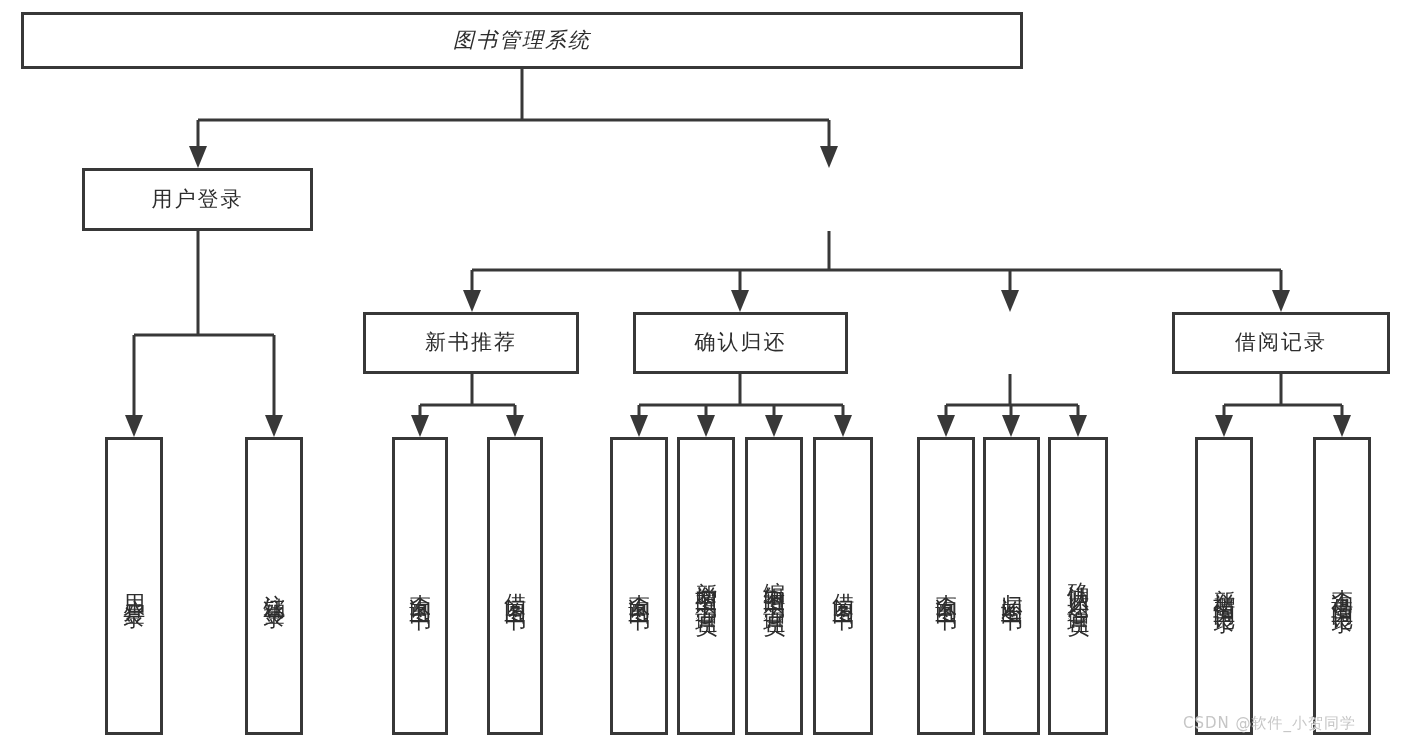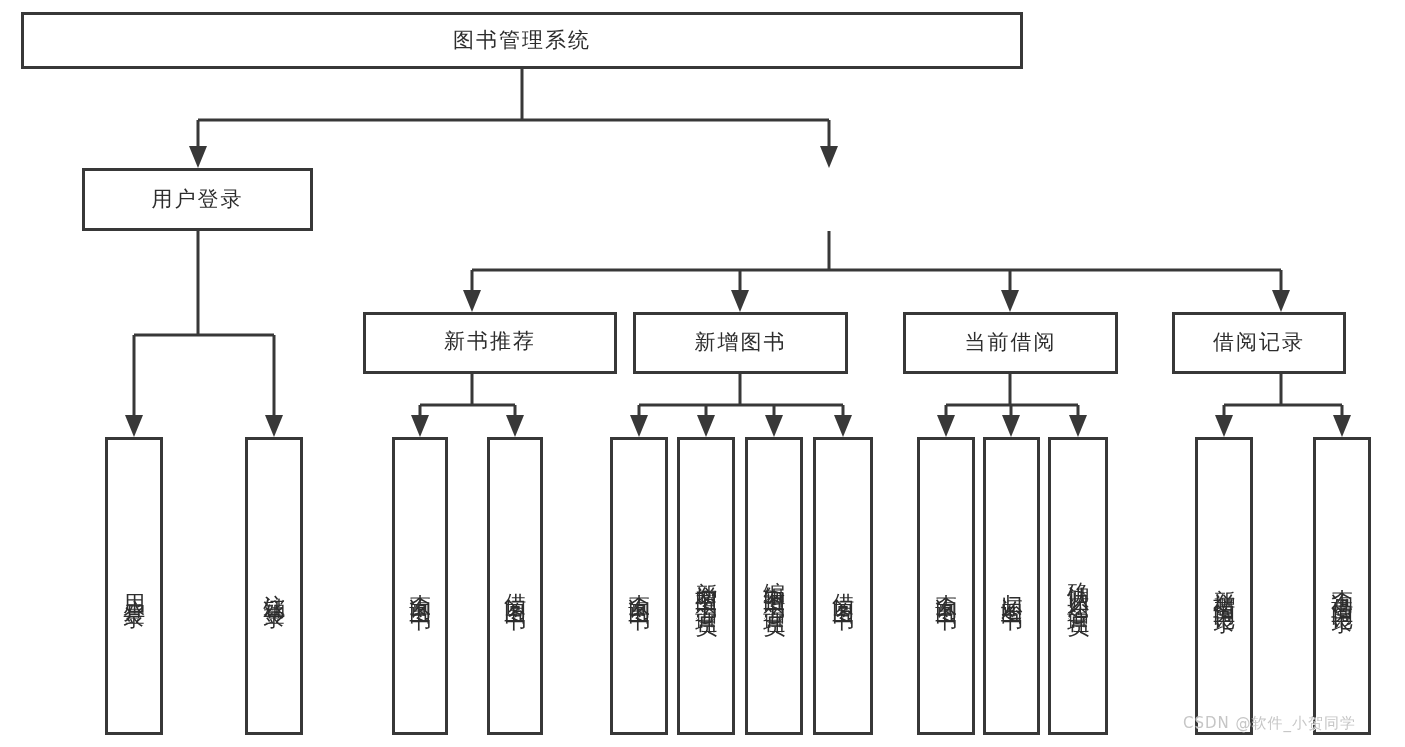--- a/index.html
+++ b/index.html
@@ -60,28 +60,27 @@
     <path d="M1010 374 V405 M946 405 H1078 M946 405 V417 M1011 405 V417 M1078 405 V417"></path>
     <polygon fill="#383838" stroke="none" points="937,415 955,415 946,437"></polygon>
     <polygon fill="#383838" stroke="none" points="1002,415 1020,415 1011,437"></polygon>
     <polygon fill="#383838" stroke="none" points="1069,415 1087,415 1078,437"></polygon>
 
     <path d="M1281 374 V405 M1224 405 H1342 M1224 405 V417 M1342 405 V417"></path>
     <polygon fill="#383838" stroke="none" points="1215,415 1233,415 1224,437"></polygon>
     <polygon fill="#383838" stroke="none" points="1333,415 1351,415 1342,437"></polygon>
   </svg>
 
-  <div class="node" style="left:21px; top:12px; width:1002px; height:57px;">图书管理系统</div>
+  <div class="node" style="left:21px; top:12px; width:1002px; height:57px;font-style:italic;">图书管理系统</div>
 
   <div class="node" style="left:82px; top:168px; width:231px; height:63px;">用户登录</div>
 
-  <div class="node" style="left:363px; top:312px; width:254px; height:62px;font-family:Liberation Mono, monospace;">新书推荐</div>
-  <div class="node" style="left:633px; top:312px; width:215px; height:62px;">新增图书</div>
-  <div class="node" style="left:903px; top:312px; width:215px; height:62px;">当前借阅</div>
-  <div class="node" style="left:1172px; top:312px; width:174px; height:62px;">借阅记录</div>
+  <div class="node" style="left:363px; top:312px; width:216px; height:62px;">新书推荐</div>
+  <div class="node" style="left:633px; top:312px; width:215px; height:62px;">确认归还</div>
+  <div class="node" style="left:1172px; top:312px; width:218px; height:62px;">借阅记录</div>
 
   <div class="node leaf" style="left:105px; top:437px; width:58px; height:298px;">用户登录</div>
   <div class="node leaf" style="left:245px; top:437px; width:58px; height:298px;">注销登录</div>
 
   <div class="node leaf" style="left:392px; top:437px; width:56px; height:298px;">查询图书</div>
   <div class="node leaf" style="left:487px; top:437px; width:56px; height:298px;">借阅图书</div>
 
   <div class="node leaf" style="left:610px; top:437px; width:58px; height:298px;">查询图书</div>
   <div class="node leaf" style="left:677px; top:437px; width:58px; height:298px;">新增图书（管理员）</div>
   <div class="node leaf" style="left:745px; top:437px; width:58px; height:298px;">编辑图书（管理员）</div>

